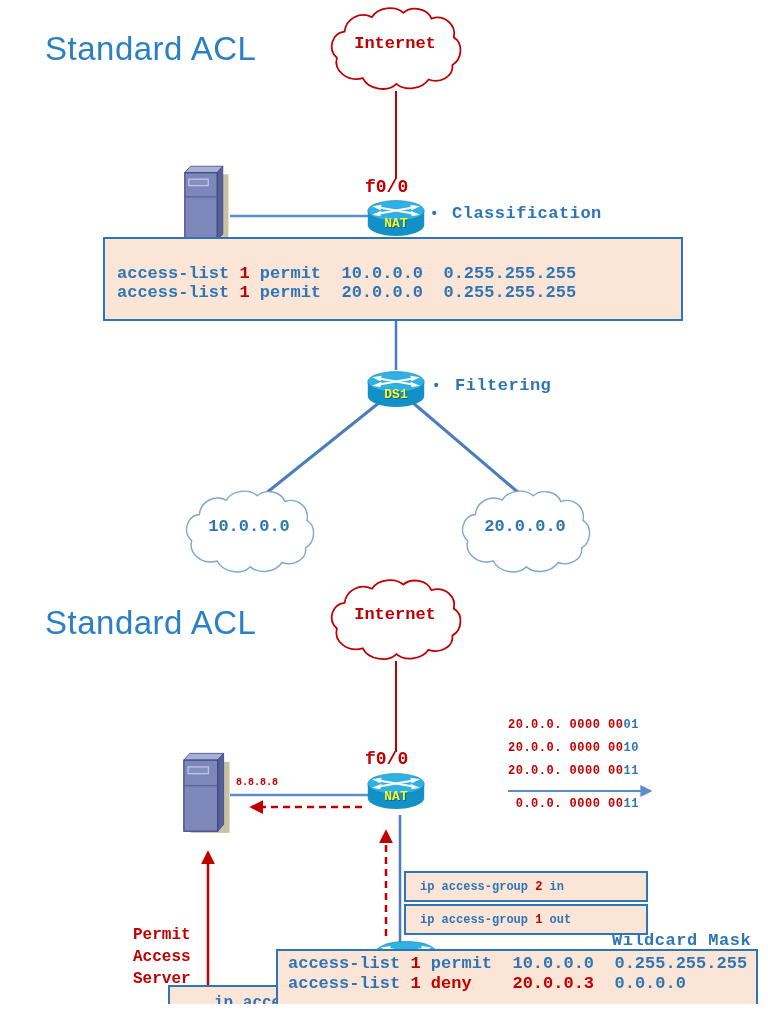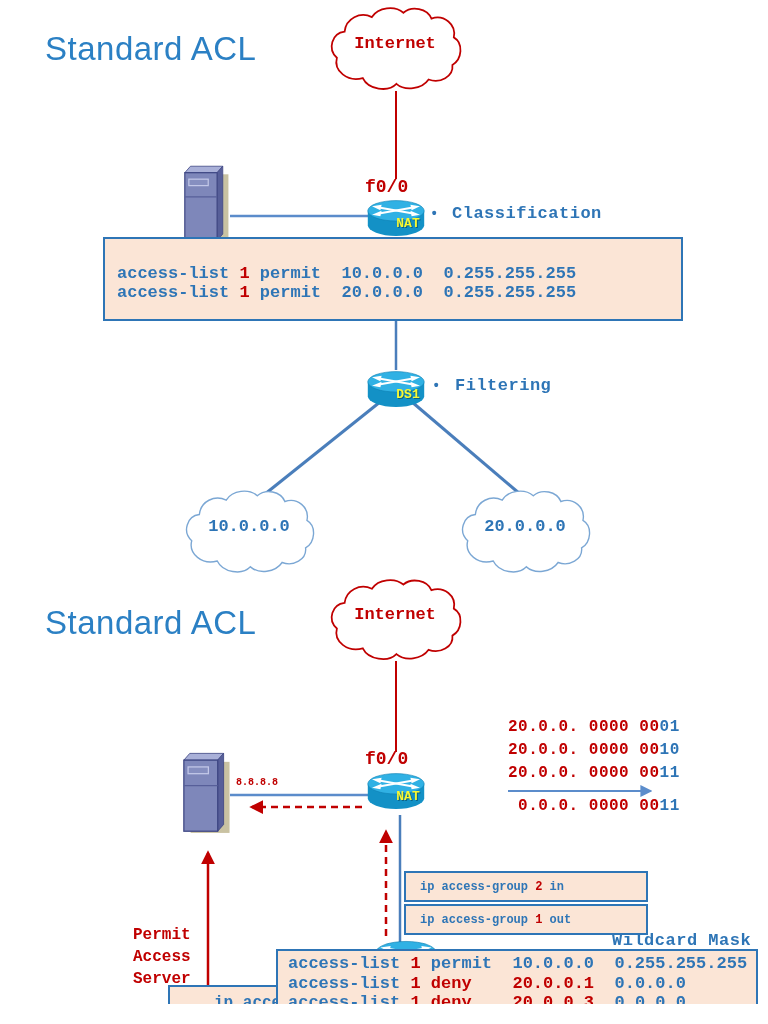--- a/index.html
+++ b/index.html
@@ -21,30 +21,30 @@
   .wires{position:absolute;left:0;top:0;z-index:1;}
   .slide-title{font-size:33px;color:var(--title);z-index:2;letter-spacing:.5px;}
   .cloud{z-index:2;}
   .cloud svg{position:absolute;left:0;top:0;width:100%;height:100%;}
   .cloud-label{position:absolute;left:0;top:0;width:100%;height:88%;display:flex;
                align-items:center;justify-content:center;font-size:17px;}
   .red-t{color:var(--red);}
   .blue-t{color:var(--blue);}
   .router{z-index:2;}
   .router svg{position:absolute;left:0;top:0;width:100%;height:100%;}
-  .router-label{position:absolute;left:12px;top:46%;width:100%;text-align:center;
+  .router-label{position:absolute;left:0;top:46%;width:100%;text-align:center;
                 font-size:13px;color:#f8f832;text-shadow:1px 1px 0 #0b6386;z-index:2;}
   .server{z-index:2;}
   .server svg{position:absolute;left:0;top:0;width:100%;height:100%;}
   .codebox{background:var(--peach);border:2.5px solid var(--blue);z-index:3;}
   .codebox .inner{padding:5px 0 0 12px;}
   .code-line{font-size:17px;line-height:19.5px;height:19.5px;white-space:pre;}
   .grpbox{background:var(--peach);border:2px solid var(--blue);z-index:3;
           display:flex;align-items:center;padding-left:14px;font-size:12px;white-space:pre;}
-  .binrow{font-size:16px;white-space:pre;z-index:2;letter-spacing:.5px;}
+  .binrow{font-size:12px;white-space:pre;z-index:2;letter-spacing:.5px;}
   .bullet{color:var(--blue);font-size:14px;z-index:2;}
   .diagram-label{font-size:17px;color:var(--blue);z-index:2;letter-spacing:.5px;}
   .small-label{font-size:18px;color:var(--red);z-index:2;}
   .note{font-size:16px;line-height:22px;color:var(--red);z-index:2;}
   .partialbox{background:var(--peach);border:2px solid var(--blue);z-index:3;
               display:flex;align-items:center;font-size:16px;white-space:pre;padding-left:44px;}
   .box2{z-index:4;}
 </style>
 </head>
 <body>
@@ -228,21 +228,20 @@
         <polygon points="90,26.5 74,20 76,29"></polygon>
       </g>
     </svg>
   </div>
 
   <div class="abs partialbox mono blue-t" style="left:168px;top:985px;width:170px;height:35px;">ip access-</div>
 
   <div class="abs codebox box2" style="left:276px;top:949px;width:482px;height:84px;">
     <div class="inner" style="padding:3px 0 0 10px;">
       <div class="code-line mono"><span class="seg-blue">access-list </span><span class="seg-red">1</span><span class="seg-blue"> permit  10.0.0.0  0.255.255.255</span></div>
-      <div class="code-line mono"><span class="seg-blue">access-list </span><span class="seg-red">1</span><span class="seg-blue"> </span><span class="seg-red">deny</span><span class="seg-blue">    </span><span class="seg-red">20.0.0.1</span><span class="seg-blue">  0.0.0.0</span></div>
       <div class="code-line mono"><span class="seg-blue">access-list </span><span class="seg-red">1</span><span class="seg-blue"> </span><span class="seg-red">deny</span><span class="seg-blue">    </span><span class="seg-red">20.0.0.3</span><span class="seg-blue">  0.0.0.0</span></div>
     </div>
   </div>
 
   <div class="abs note mono" style="left:133px;top:924px;">
     <div>Permit</div>
     <div>Access</div>
     <div>Server</div>
   </div>
 

